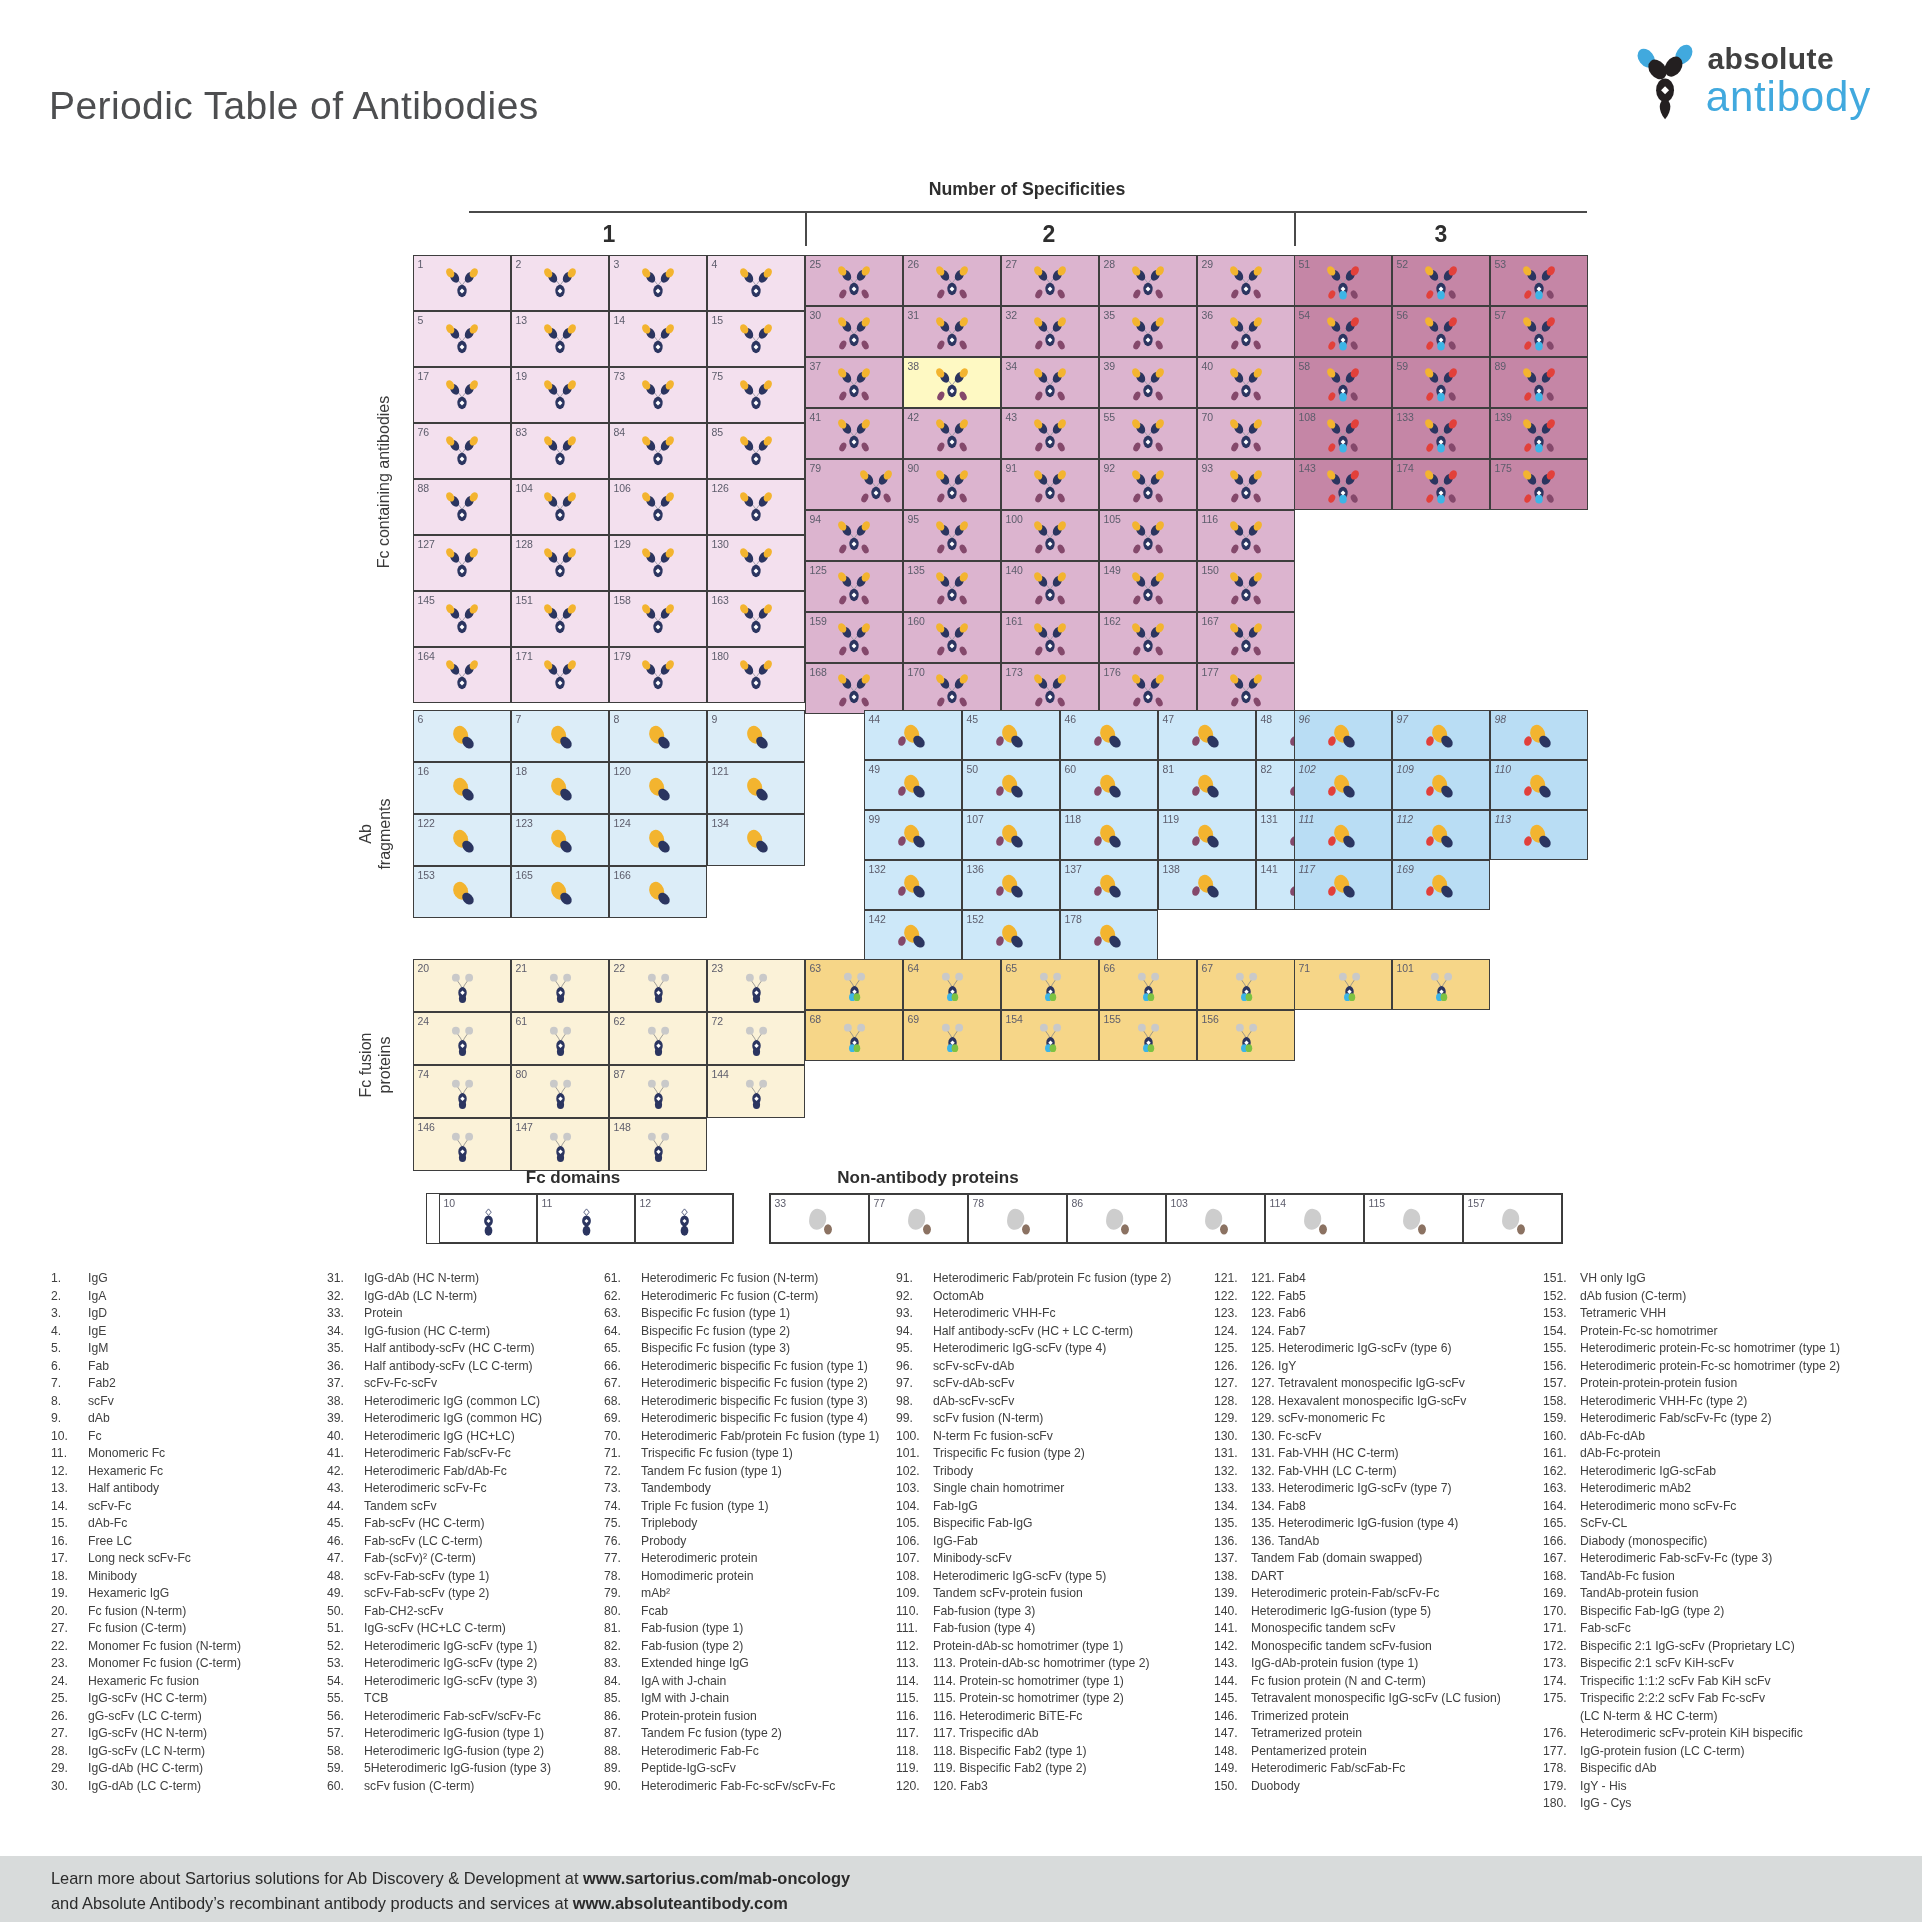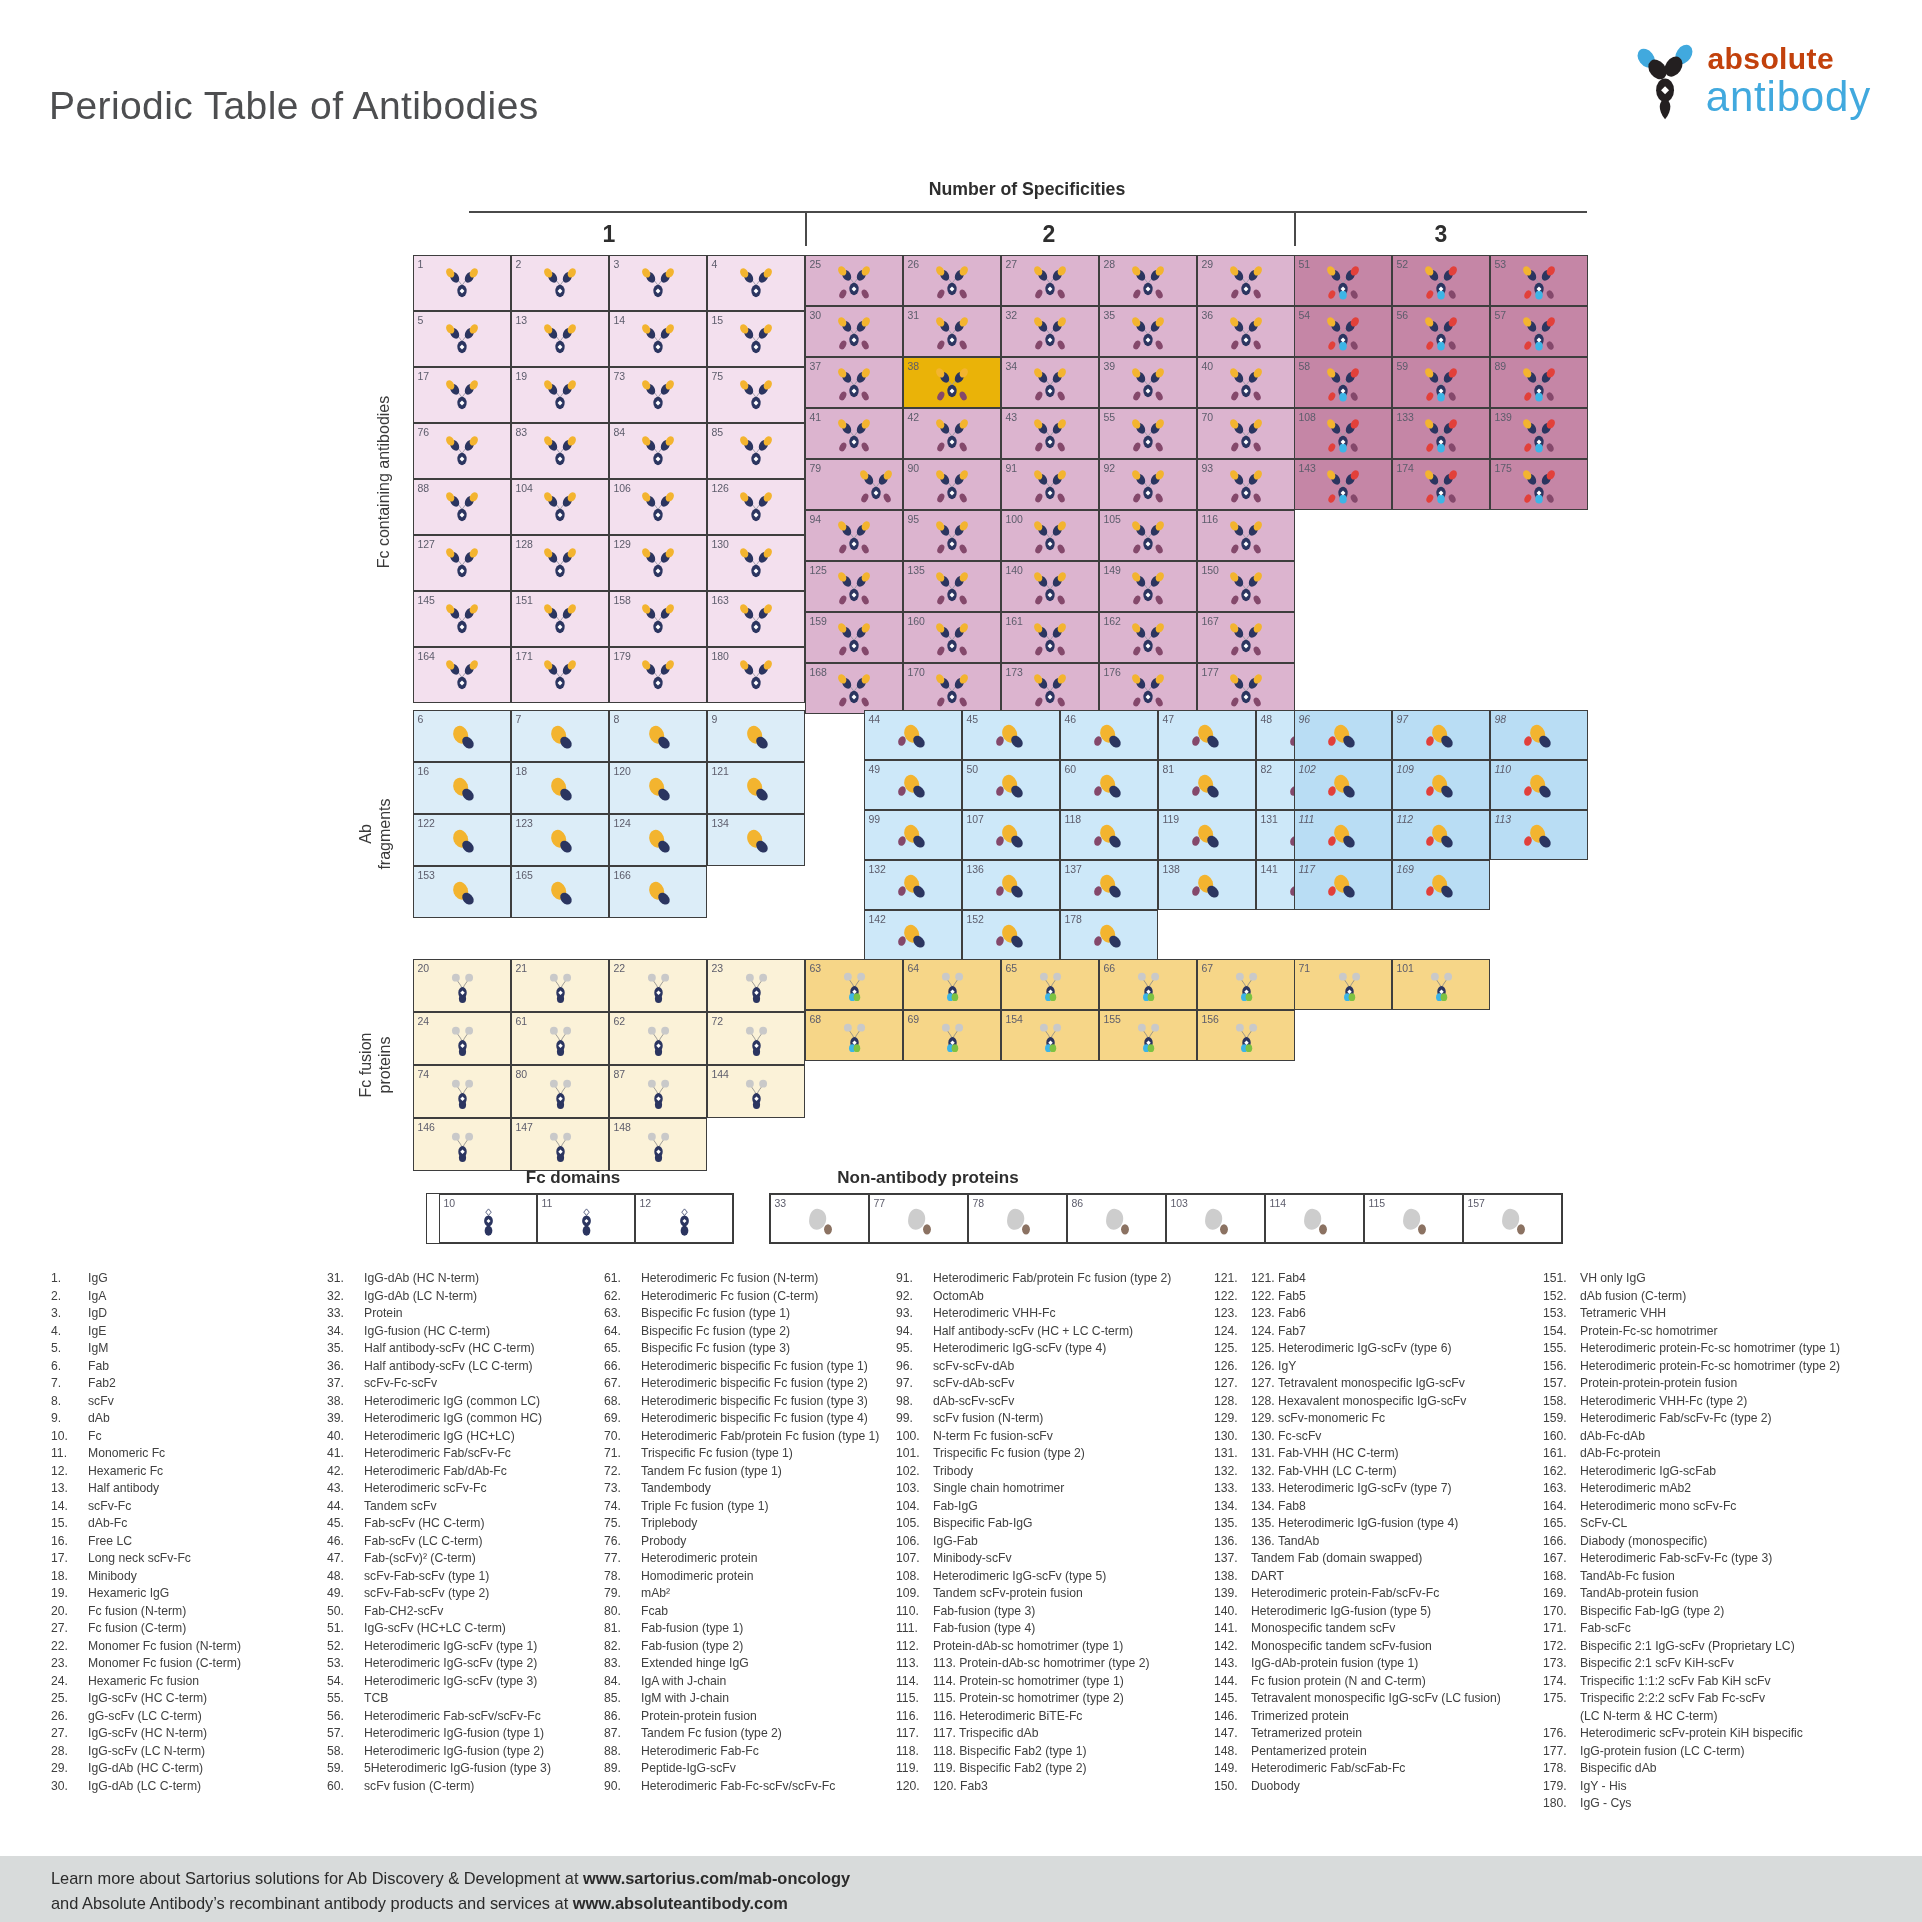--- a/index.html
+++ b/index.html
@@ -2,21 +2,21 @@
 <html style="font-size:13.5px"><head>
 <meta charset="utf-8">
 <style>
   html,body{margin:0;padding:0;background:#ffffff;}
   .page{position:relative;width:1923px;height:1923px;background:#ffffff;overflow:hidden;
         font-family:"Liberation Sans", sans-serif;color:#3f3f3f;}
   .title{position:absolute;left:49px;top:84px;font-size:39px;font-weight:400;letter-spacing:0.4px;color:#4d4e50;}
   
   .logo{position:absolute;right:52px;top:44px;display:flex;align-items:flex-start;}
   .logo-text{margin-left:8.4px;line-height:1;}
-  .logo-top{display:block;font-size:30px;font-weight:700;color:#c2410c;letter-spacing:0.4px;}
+  .logo-top{display:block;font-size:30px;font-weight:700;color:#404040;letter-spacing:0.4px;}
   .logo-bottom{display:block;font-size:42px;font-weight:400;color:#41a9de;margin-top:1.7px;margin-left:-1.7px;letter-spacing:0.8px;}
   
   .spec-header{position:absolute;left:1027px;top:179px;transform:translateX(-50%);
                font-size:17.7px;font-weight:700;color:#2e2e2e;}
   .spec-line{position:absolute;left:469px;top:211px;width:1118px;height:1.7px;background:#4a4a4a;}
   .spec-tick{position:absolute;top:211px;width:1.7px;height:35px;background:#4a4a4a;}
   .spec-num{position:absolute;top:221px;transform:translateX(-50%);font-size:23px;font-weight:700;color:#2e2e2e;}
   
   .rowlabel{position:absolute;transform:translate(-50%,-50%) rotate(-90deg);
             font-size:16px;color:#3a3a3a;text-align:center;line-height:18.6px;white-space:pre-line;}
@@ -609,21 +609,21 @@
               <ellipse cx="20" cy="15" rx="6.5" ry="9.5" fill="#2b3560" transform="rotate(-33 20 15)"></ellipse>
               <ellipse cx="13" cy="8" rx="6" ry="8" fill="#f3b42f" transform="rotate(-33 13 8)"></ellipse>
               <ellipse cx="44" cy="15" rx="6.5" ry="9.5" fill="#2b3560" transform="rotate(33 44 15)"></ellipse>
               <ellipse cx="51" cy="8" rx="6" ry="8" fill="#f3b42f" transform="rotate(33 51 8)"></ellipse>
               <ellipse cx="32" cy="37" rx="7.5" ry="10" fill="#2b3560"></ellipse>
               <ellipse cx="14" cy="45" rx="5" ry="7.5" fill="#84486b" transform="rotate(28 14 45)"></ellipse>
               <ellipse cx="50" cy="45" rx="5" ry="7.5" fill="#84486b" transform="rotate(-28 50 45)"></ellipse>
               <rect x="29.2" y="34.2" width="5.6" height="5.6" fill="#fff" transform="rotate(45 32 37)"></rect>
             </svg></span>
         </div>
-        <div class="cell" style="background: #eab308;">
+        <div class="cell" style="background: #fef9c3;">
           <span class="cn">38</span>
           <span class="glyph"><svg viewBox="0 0 64 58" width="40" height="36">
               <path d="M26 20 L32 28 M38 20 L32 28" stroke="#9a9aa8" stroke-width="1.4" fill="none"></path>
               <ellipse cx="20" cy="15" rx="6.5" ry="9.5" fill="#2b3560" transform="rotate(-33 20 15)"></ellipse>
               <ellipse cx="13" cy="8" rx="6" ry="8" fill="#f3b42f" transform="rotate(-33 13 8)"></ellipse>
               <ellipse cx="44" cy="15" rx="6.5" ry="9.5" fill="#2b3560" transform="rotate(33 44 15)"></ellipse>
               <ellipse cx="51" cy="8" rx="6" ry="8" fill="#f3b42f" transform="rotate(33 51 8)"></ellipse>
               <ellipse cx="32" cy="37" rx="7.5" ry="10" fill="#2b3560"></ellipse>
               <ellipse cx="14" cy="45" rx="5" ry="7.5" fill="#84486b" transform="rotate(28 14 45)"></ellipse>
               <ellipse cx="50" cy="45" rx="5" ry="7.5" fill="#84486b" transform="rotate(-28 50 45)"></ellipse>

